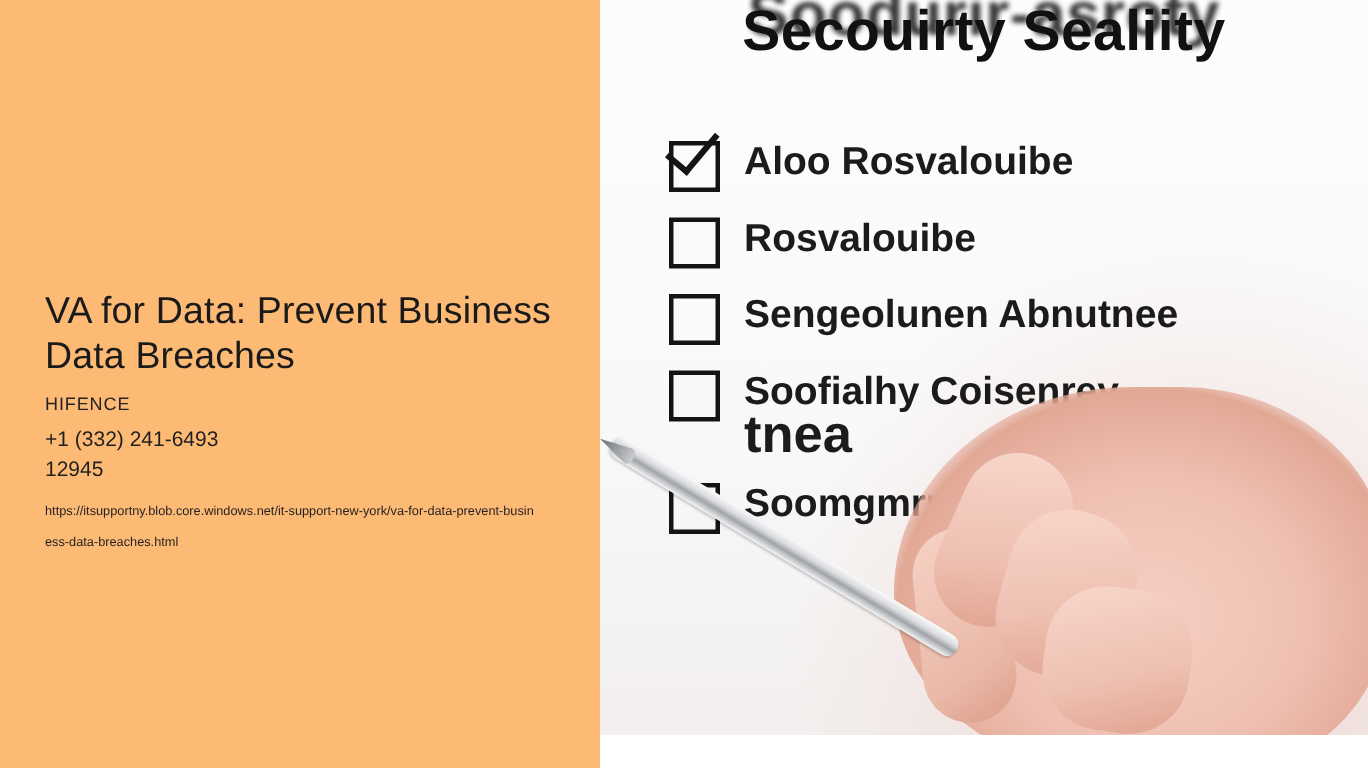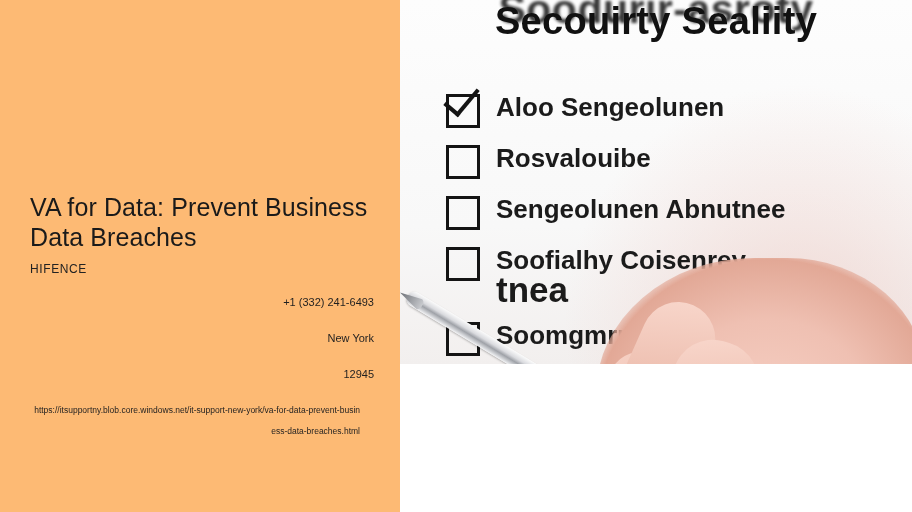--- a/index.html
+++ b/index.html
@@ -41,40 +41,38 @@
     margin: 0 0 10px 0;
     letter-spacing: 0.1px;
   }
   .brand {
     font-size: 12px;
     color: #222222;
     letter-spacing: 0.6px;
     margin: 0 0 6px 0;
   }
   .contact-line {
-    font-size: 11px;
+    font-size: 14px;
     color: #1f1f1f;
     line-height: 20px;
-    margin: 16px;
-    text-align: right;
+    margin: 0;
   }
   .url {
     font-size: 8.5px;
     color: #1f1f1f;
     line-height: 21px;
     margin: 8px 16px 0 0;
     word-break: break-all;
     max-width: 330px;
-    text-align: right;
   }
   
   .right-panel {
     position: relative;
     width: 512px;
-    height: 364px;
+    height: 490px;
     flex: 0 0 512px;
     background: #fef9c3;
     overflow: hidden;
   }
   .photo {
     position: absolute;
     inset: 0;
     background:
       radial-gradient(circle at 78% 88%, rgba(236,196,188,0.55) 0%, rgba(255,255,255,0) 46%),
       linear-gradient(180deg, #fdfdfd 0%, #f8f8f8 62%, #f2efee 100%);
@@ -204,38 +202,37 @@
 </head>
 <body>
 
 <div class="page">
 
   <div class="left-panel">
     <div class="left-inner">
       <h1 class="title">VA for Data: Prevent Business Data Breaches</h1>
       <div class="brand">HIFENCE</div>
       <p class="contact-line">+1 (332) 241-6493</p>
-      <p class="contact-line">New York</p>
       <p class="contact-line">12945</p>
       <p class="url">https://itsupportny.blob.core.windows.net/it-support-new-york/va-for-data-prevent-business-data-breaches.html</p>
     </div>
   </div>
 
   <div class="right-panel">
     <div class="photo">
 
       <div class="head-wrap">
         <div class="head-ghost">Soodurir-asroty</div>
         <div class="head-main">Secouirty Sealiity</div>
       </div>
 
       <div class="checklist">
         <div class="check-row">
           <div class="box checked"></div>
-          <div class="check-text">Aloo Sengeolunen</div>
+          <div class="check-text">Aloo Rosvalouibe</div>
         </div>
         <div class="check-row">
           <div class="box"></div>
           <div class="check-text">Rosvalouibe</div>
         </div>
         <div class="check-row">
           <div class="box"></div>
           <div class="check-text">Sengeolunen  Abnutnee</div>
         </div>
         <div class="check-row">

